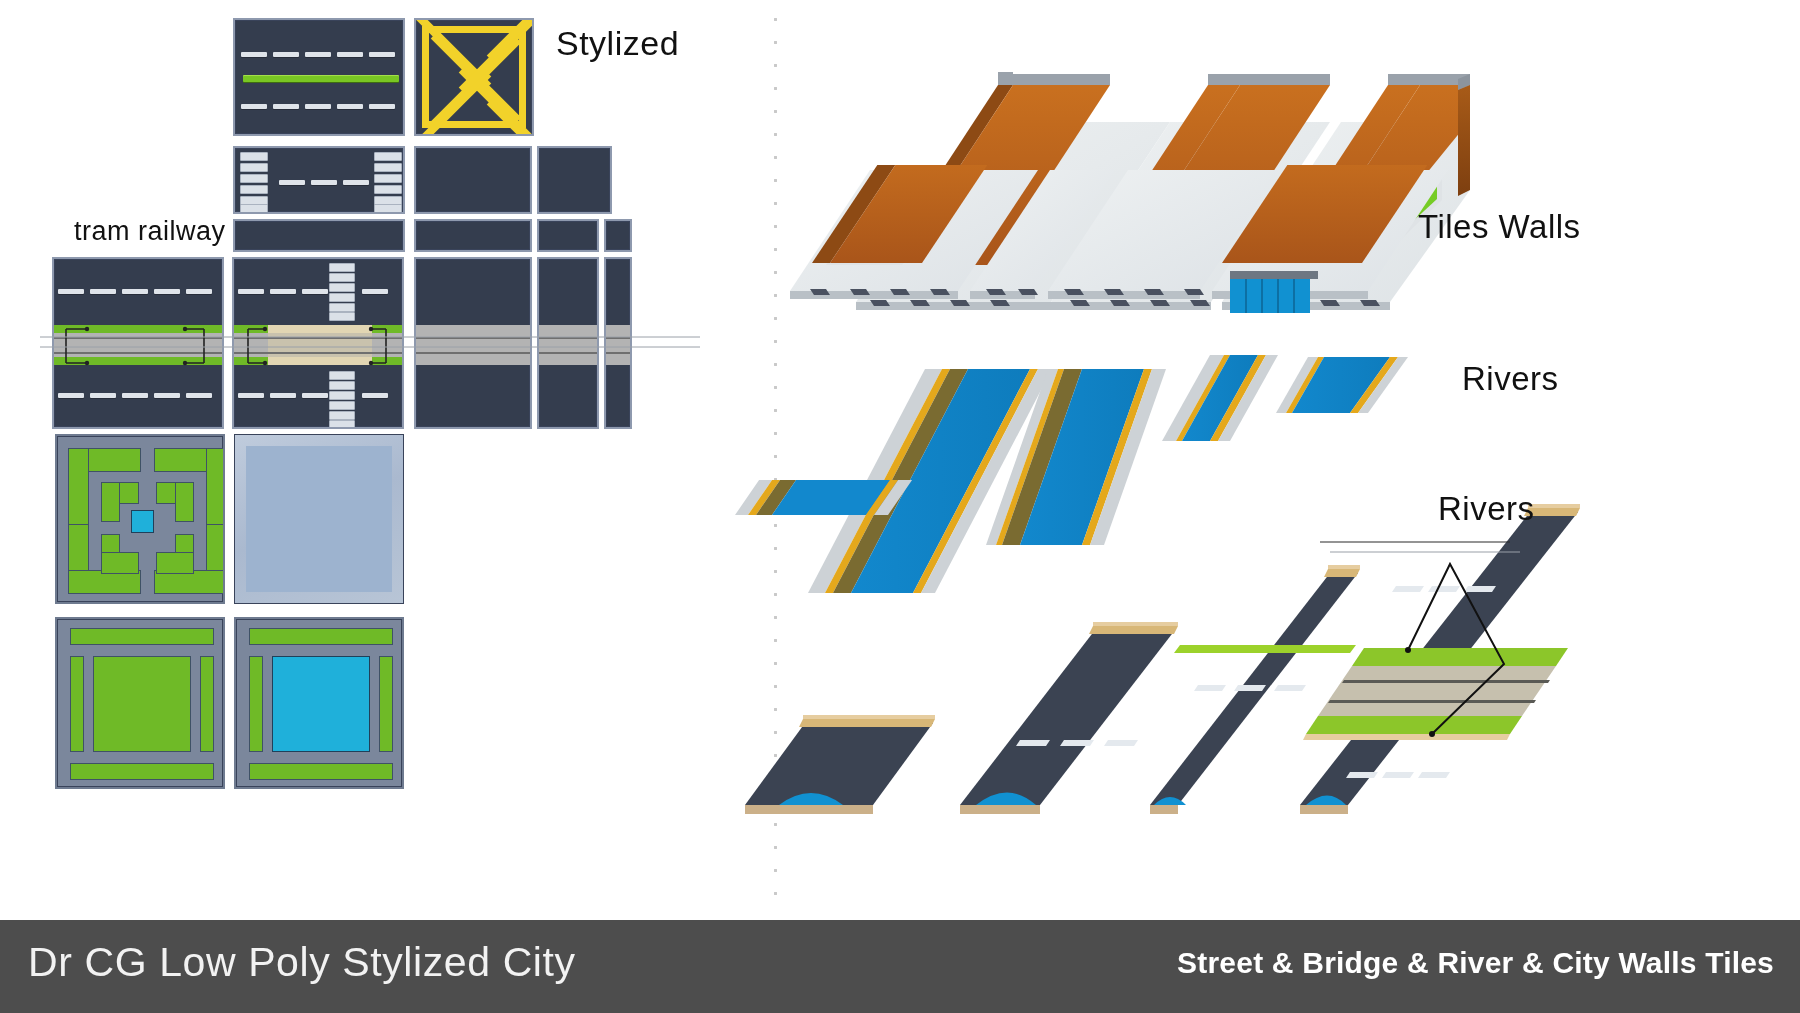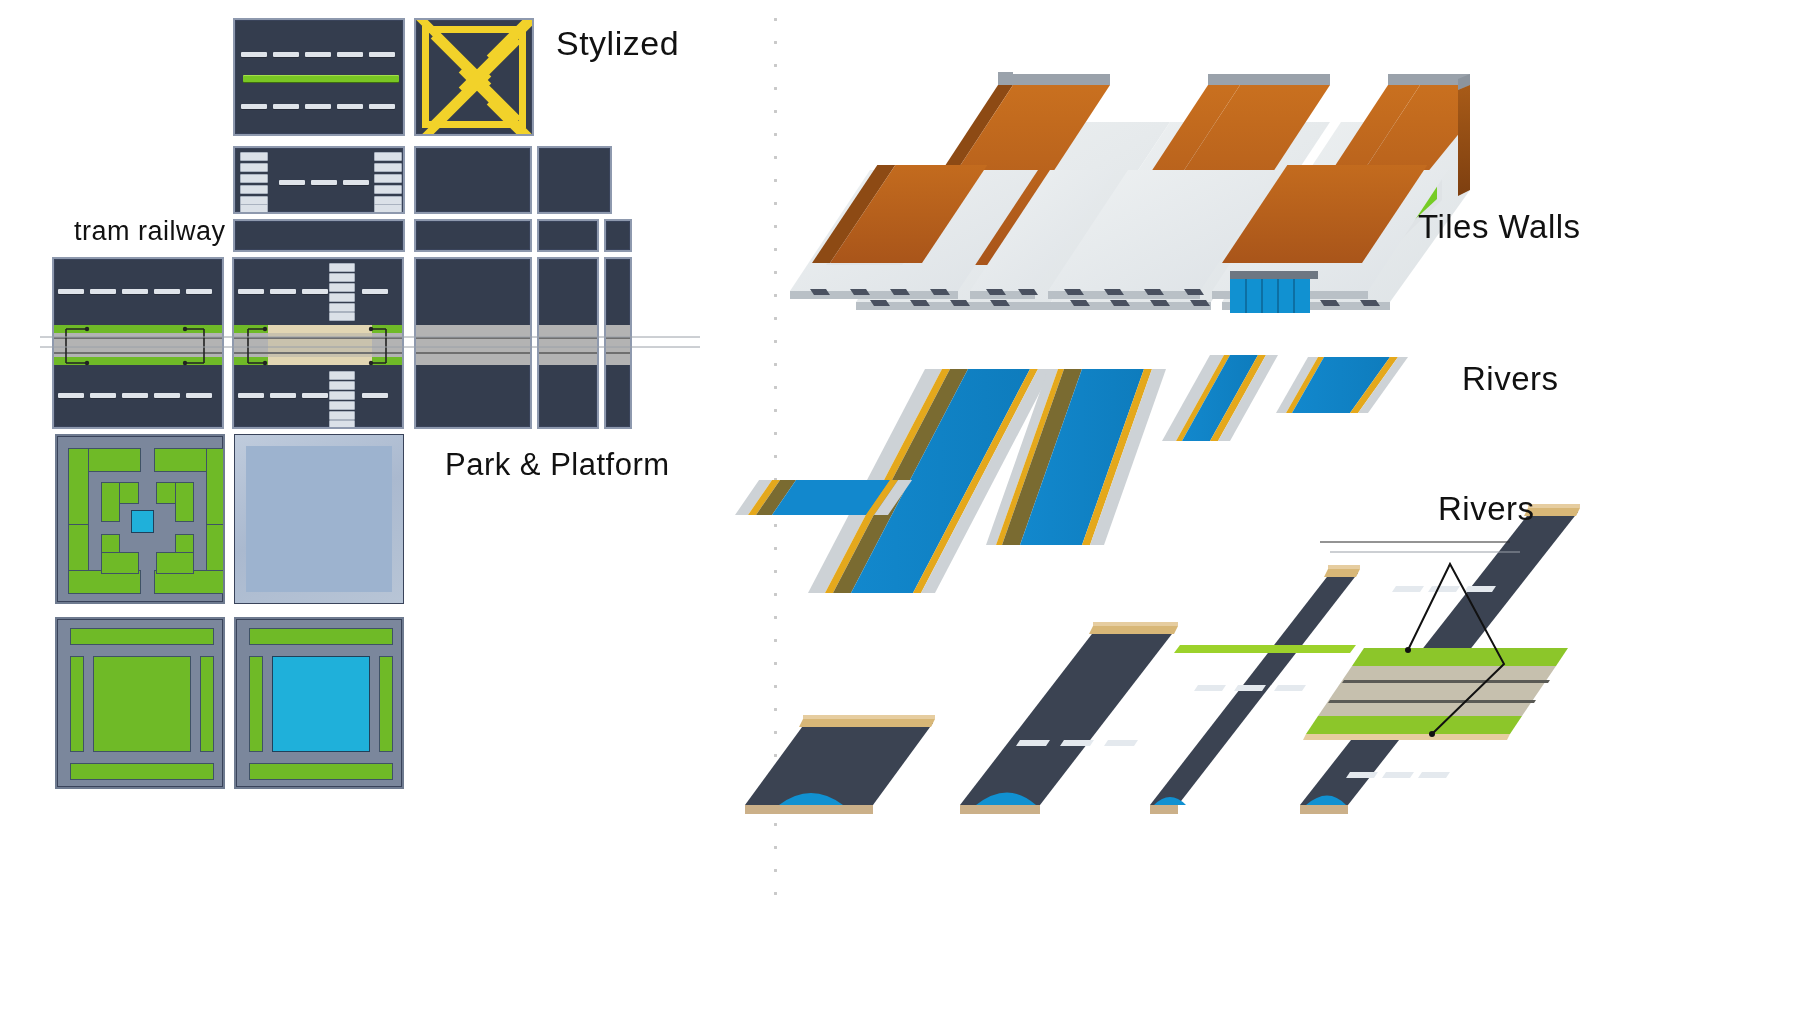--- a/index.html
+++ b/index.html
@@ -297,21 +297,20 @@
   <div class="tile park" style="left:234px;top:617px;width:170px;height:172px;">
     <div class="g" style="left:13px;top:9px;width:144px;height:17px;"></div>
     <div class="g" style="left:13px;top:37px;width:14px;height:96px;"></div>
     <div class="blue" style="left:36px;top:37px;width:98px;height:96px;"></div>
     <div class="g" style="left:143px;top:37px;width:14px;height:96px;"></div>
     <div class="g" style="left:13px;top:144px;width:144px;height:17px;"></div>
   </div>
 
   <div class="lbl" style="left:556px;top:24px;font-size:34px;">Stylized</div>
   <div class="lbl" style="left:74px;top:216px;font-size:27px;">tram railway</div>
-  <div class="lbl" style="left:445px;top:447px;font-size:31px;">Park &amp; Platform</div>
 
   <svg style="position:absolute;left:770px;top:60px;width:790px;height:260px;" viewBox="0 0 790 260">
     <defs>
       <linearGradient id="wallFace" x1="0" y1="0" x2="0" y2="1">
         <stop offset="0" stop-color="#c9701f"></stop>
           <stop offset="1" stop-color="#a9551a"></stop>
       </linearGradient>
       <linearGradient id="wallFaceDark" x1="0" y1="0" x2="0" y2="1">
         <stop offset="0" stop-color="#a85b18" stop-opacity="1"></stop>
           <stop offset="1" stop-color="#7d3f10"></stop>
@@ -571,14 +570,18 @@
     <circle cx="132" cy="244" r="3" fill="#111"></circle>
   </svg>
 
   <svg class="annot" style="position:absolute;left:1320px;top:530px;width:200px;height:30px;" viewBox="0 0 200 30">
     <line x1="0" y1="12" x2="190" y2="12" stroke="#2b2b2b" stroke-width="1.2"></line>
     <line x1="10" y1="22" x2="200" y2="22" stroke="#9aa0a8" stroke-width="1.2"></line>
   </svg>
 
   <div class="lbl" style="left:1438px;top:490px;font-size:33px;">Rivers</div>
 
+  <div class="footer">
+    <div class="footer-left">Dr CG Low Poly Stylized City</div>
+    <div class="footer-right">Street &amp; Bridge &amp; River &amp; City Walls Tiles</div>
+  </div>
 
 </div>
 
 </body></html>

